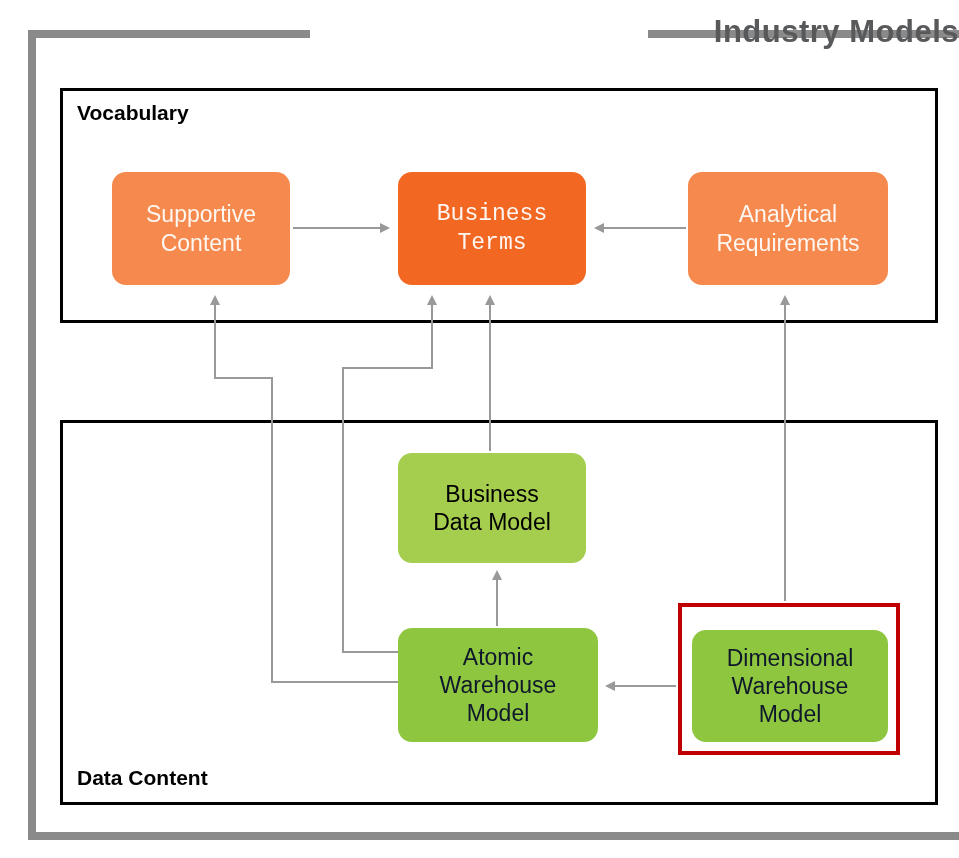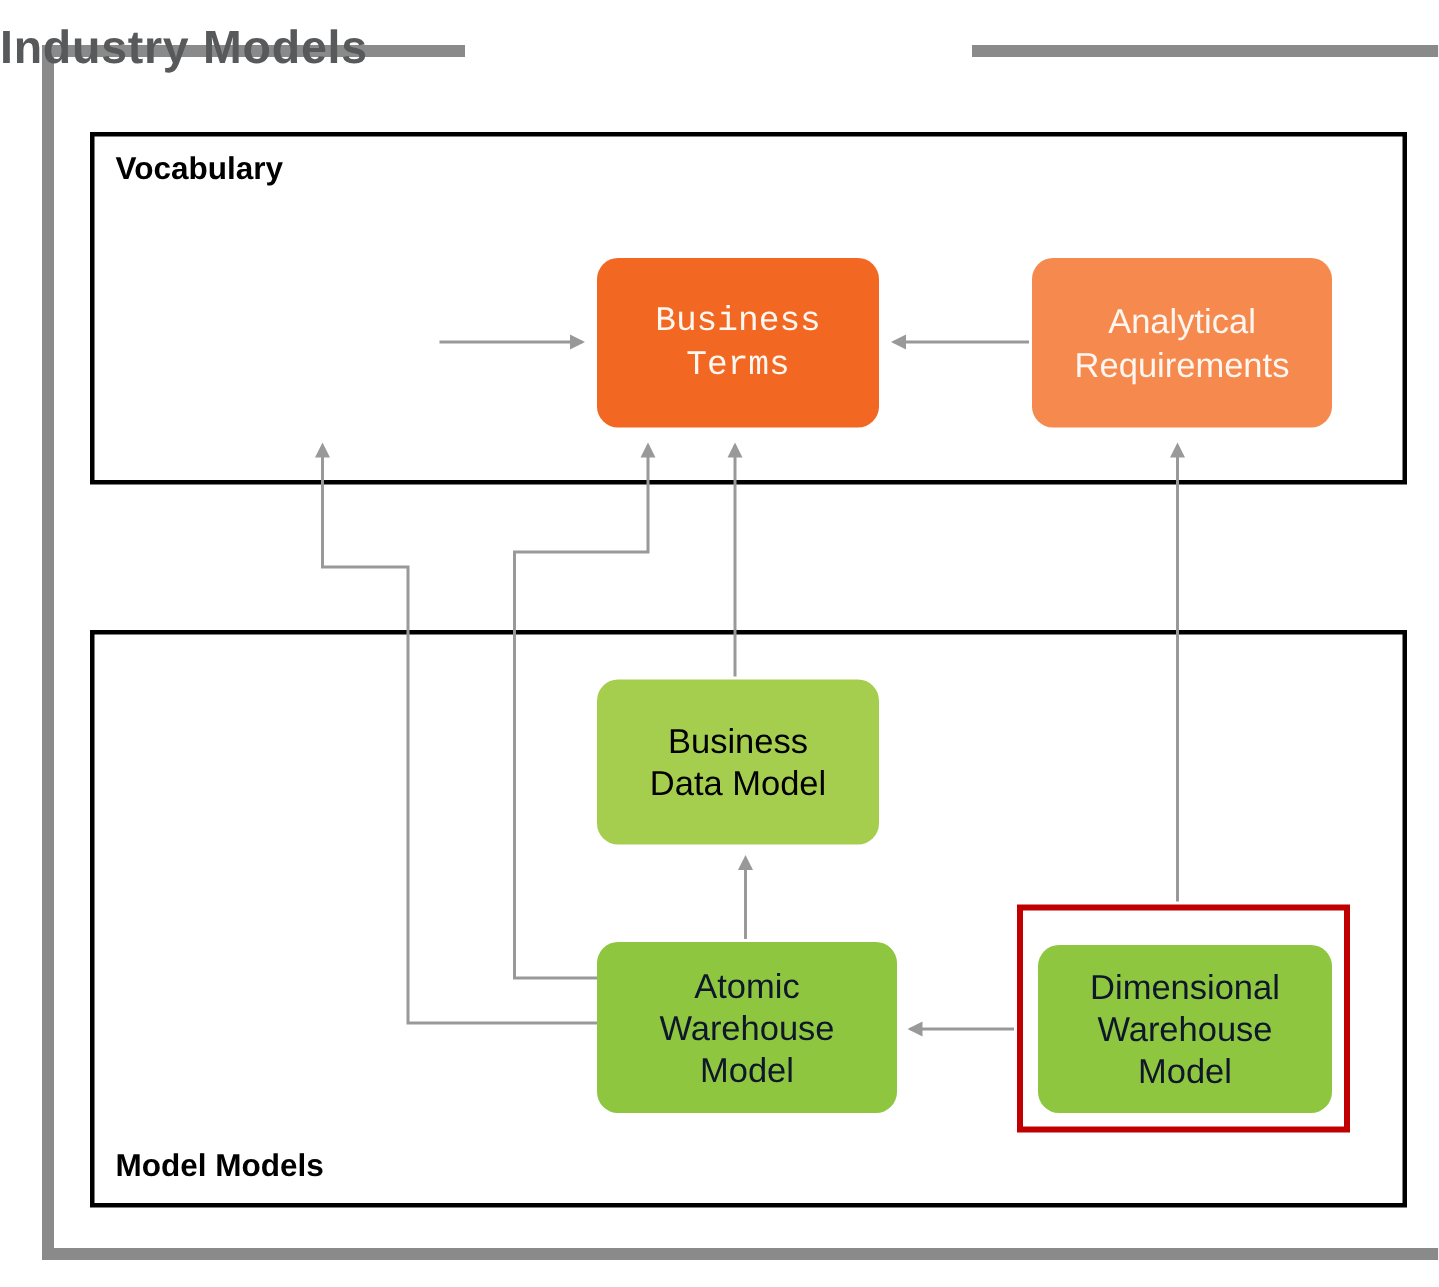--- a/index.html
+++ b/index.html
@@ -15,21 +15,21 @@
   
   .frame-piece { position: absolute; background: #8a8a8a; }
   .frame-top-left   { left: 28px;  top: 30px;  width: 282px; height: 8px; }
   .frame-top-right  { left: 648px; top: 30px;  width: 311px; height: 8px; }
   .frame-left       { left: 28px;  top: 30px;  width: 8px;   height: 810px; }
   .frame-bottom     { left: 28px;  top: 832px; width: 931px; height: 8px; }
 
   .diagram-title {
     position: absolute;
     left: 0; top: 14px; width: 959px;
-    text-align: left;
+    text-align: right;
     font-size: 31px;
     font-weight: bold;
     color: #58595b;
     letter-spacing: 0.5px;
   }
 
   .group-box {
     position: absolute;
     border: 3px solid #000000;
     background: #ffffff;
@@ -99,23 +99,24 @@
   <div class="frame-piece frame-left"></div>
   <div class="frame-piece frame-bottom"></div>
 
   <div class="diagram-title">Industry Models</div>
 
   <div class="group-box group-vocabulary">
     <div class="group-label top">Vocabulary</div>
   </div>
 
   <div class="group-box group-datamodels">
-    <div class="group-label bottom">Model Models</div>
+    <div class="group-label bottom">Data Content</div>
   </div>
 
+  <div class="node node-orange n-supportive">Supportive Content</div>
   <div class="node node-orange-dark n-terms">Business Terms</div>
   <div class="node node-orange n-analytical">Analytical Requirements</div>
 
   <div class="node node-green-light n-bdm">Business Data Model</div>
   <div class="node node-green n-atomic">Atomic Warehouse Model</div>
   <div class="node node-green n-dimensional">Dimensional Warehouse Model</div>
 
   <div class="highlight-box"></div>
 
   <svg class="connectors" viewBox="0 0 959 858" xmlns="http://www.w3.org/2000/svg">

